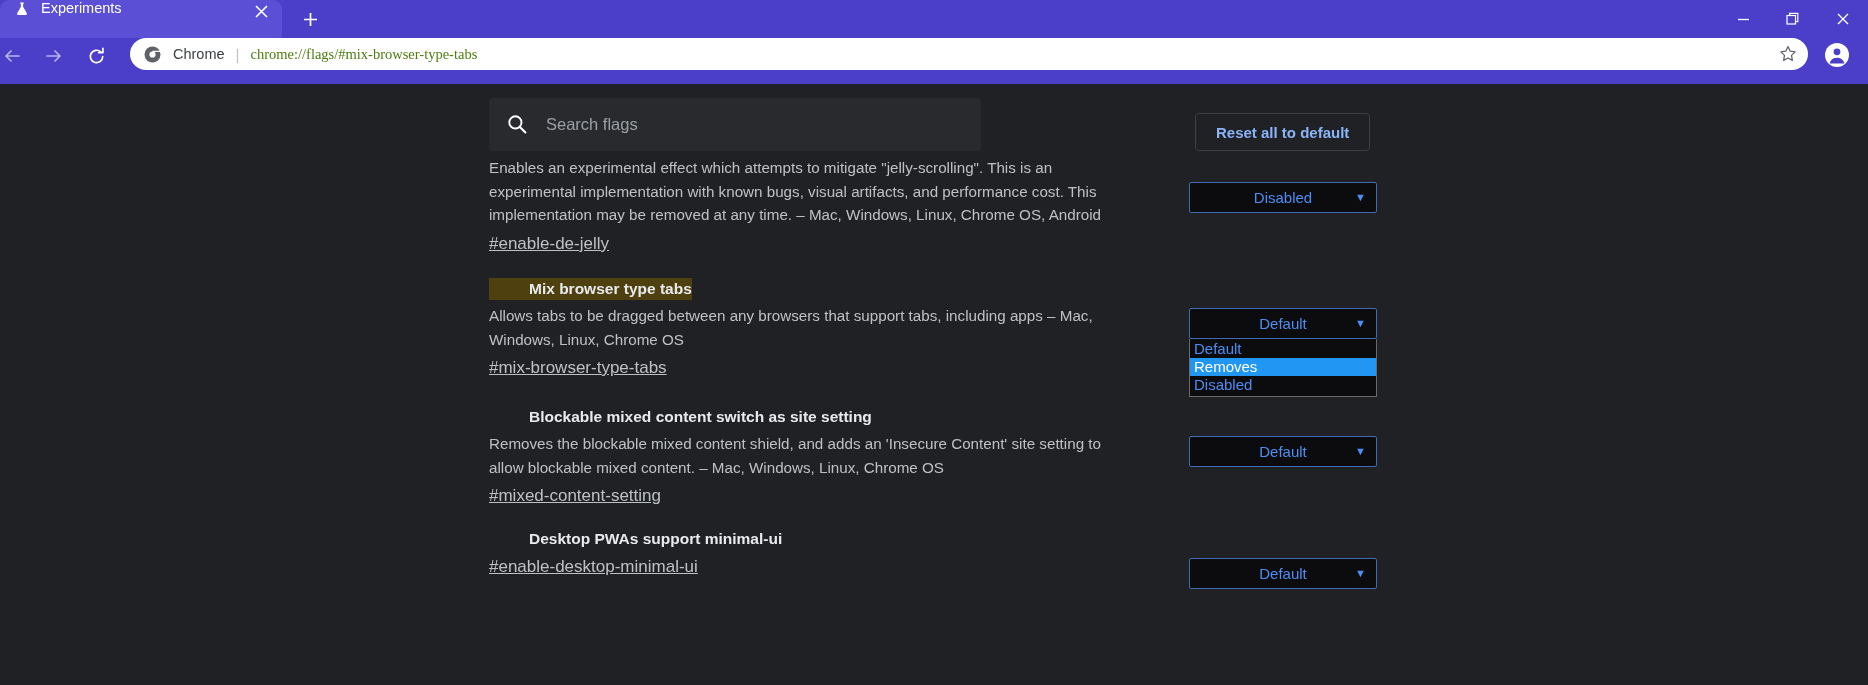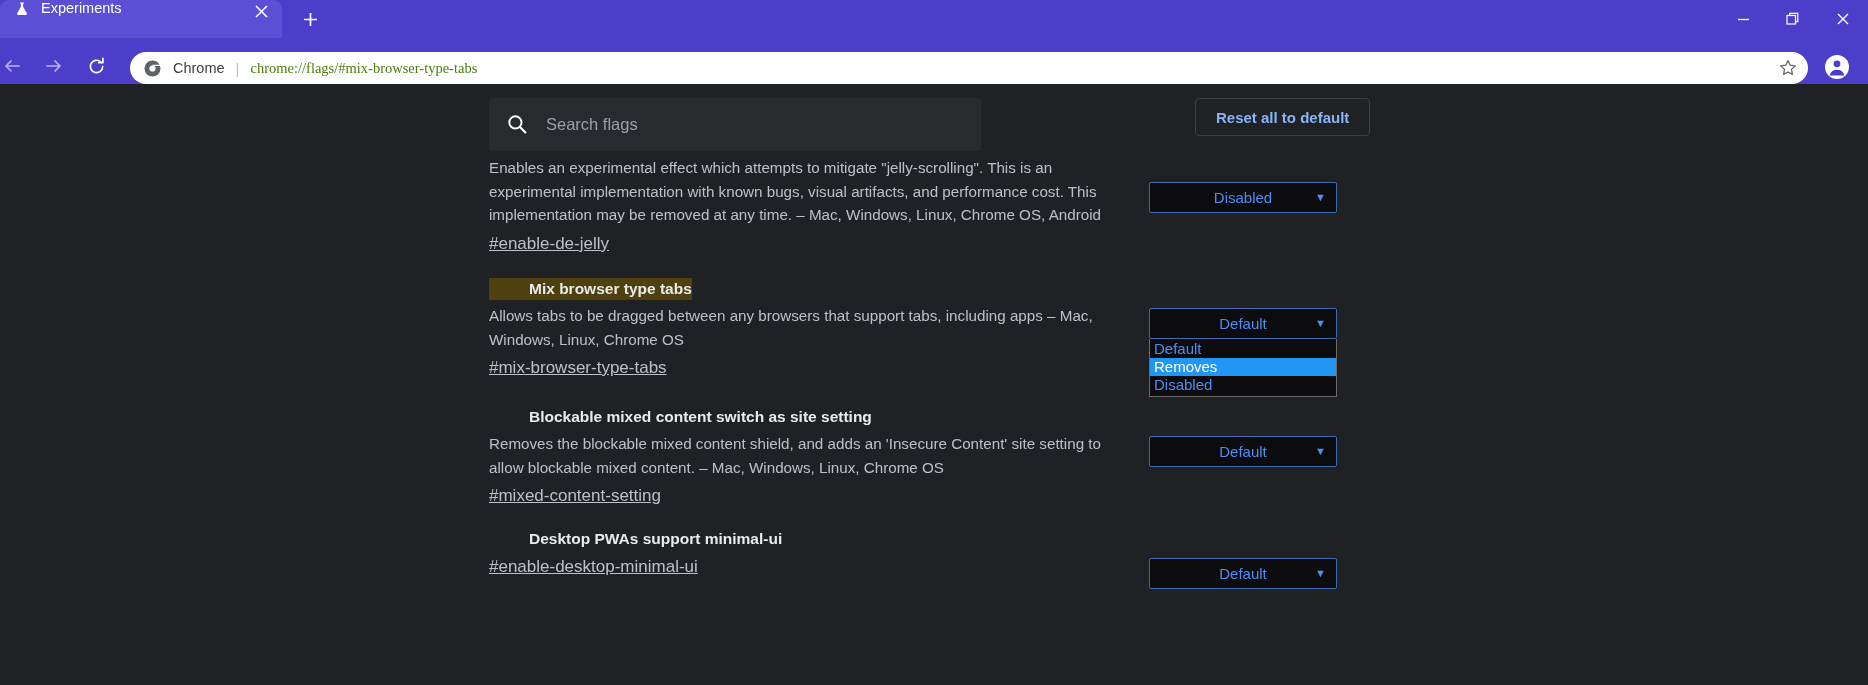--- a/index.html
+++ b/index.html
@@ -60,21 +60,21 @@
   }
   .winbtn {
     width: 50px; height: 38px;
     display: flex; align-items: center; justify-content: center;
   }
 
   
   .toolbar {
     height: 46px;
     background: #4b3fc9;
-    display: flex; align-items: flex-end;
+    display: flex; align-items: flex-start;
     padding: 0 14px 0 0;
     position: relative;
   }
   .navbtn {
     width: 36px; height: 36px;
     flex: 0 0 36px;
     display: flex; align-items: center; justify-content: center;
     border-radius: 50%;
     margin-left: 6px;
   }
@@ -134,21 +134,21 @@
     overflow: hidden;
   }
   .page-inner {
     position: relative;
     width: 1868px;
     padding-top: 14px;
   }
 
   .searchrow {
     display: flex;
-    align-items: flex-start;
+    align-items: flex-end;
     padding-left: 489px;
   }
   .searchbox {
     width: 492px; height: 53px;
     background: #292a2d;
     border-radius: 4px;
     display: flex; align-items: center;
     padding: 0 18px;
   }
   .search-icon { width: 22px; height: 22px; flex: 0 0 22px; }
@@ -181,20 +181,21 @@
   
   .flaglist {
     margin-top: 8px;
     position: relative;
   }
   .flag {
     display: flex;
     align-items: flex-start;
     padding: 0 0 0 489px;
     position: relative;
+    gap: 40px;
   }
   .flag-text { width: 660px; padding-right: 20px; }
   .flag-title {
     color: #e8eaed;
     font-size: 15.5px;
     font-weight: bold;
     line-height: 22px;
     display: inline-block;
     padding-left: 40px;
   }

